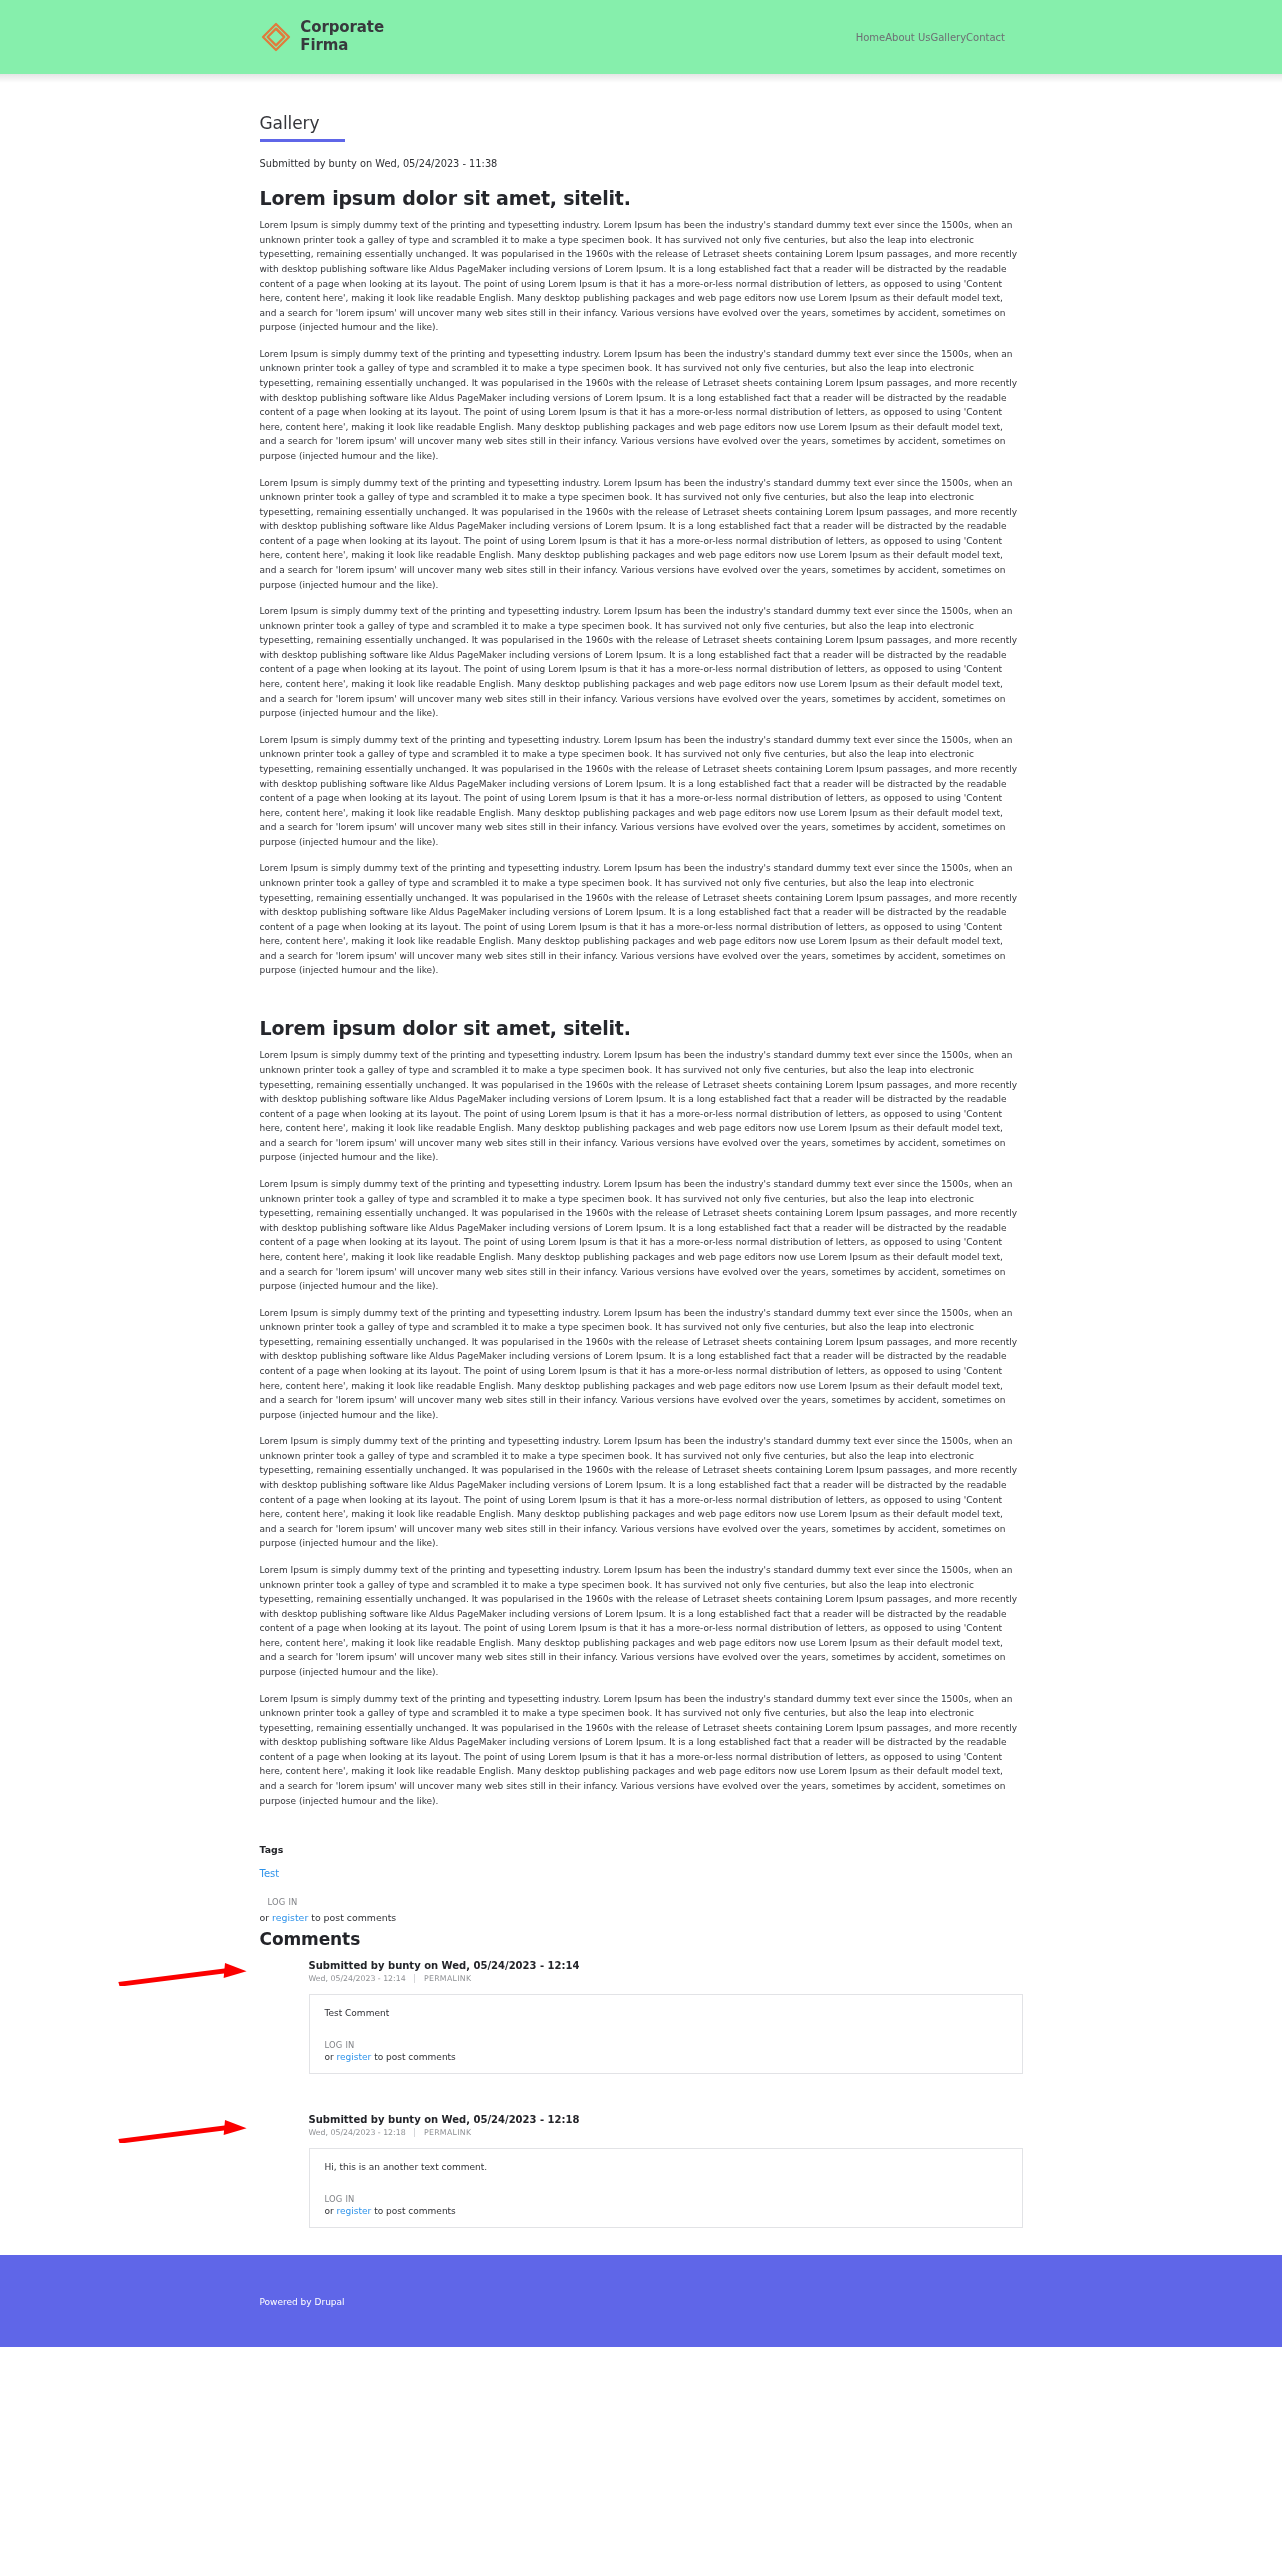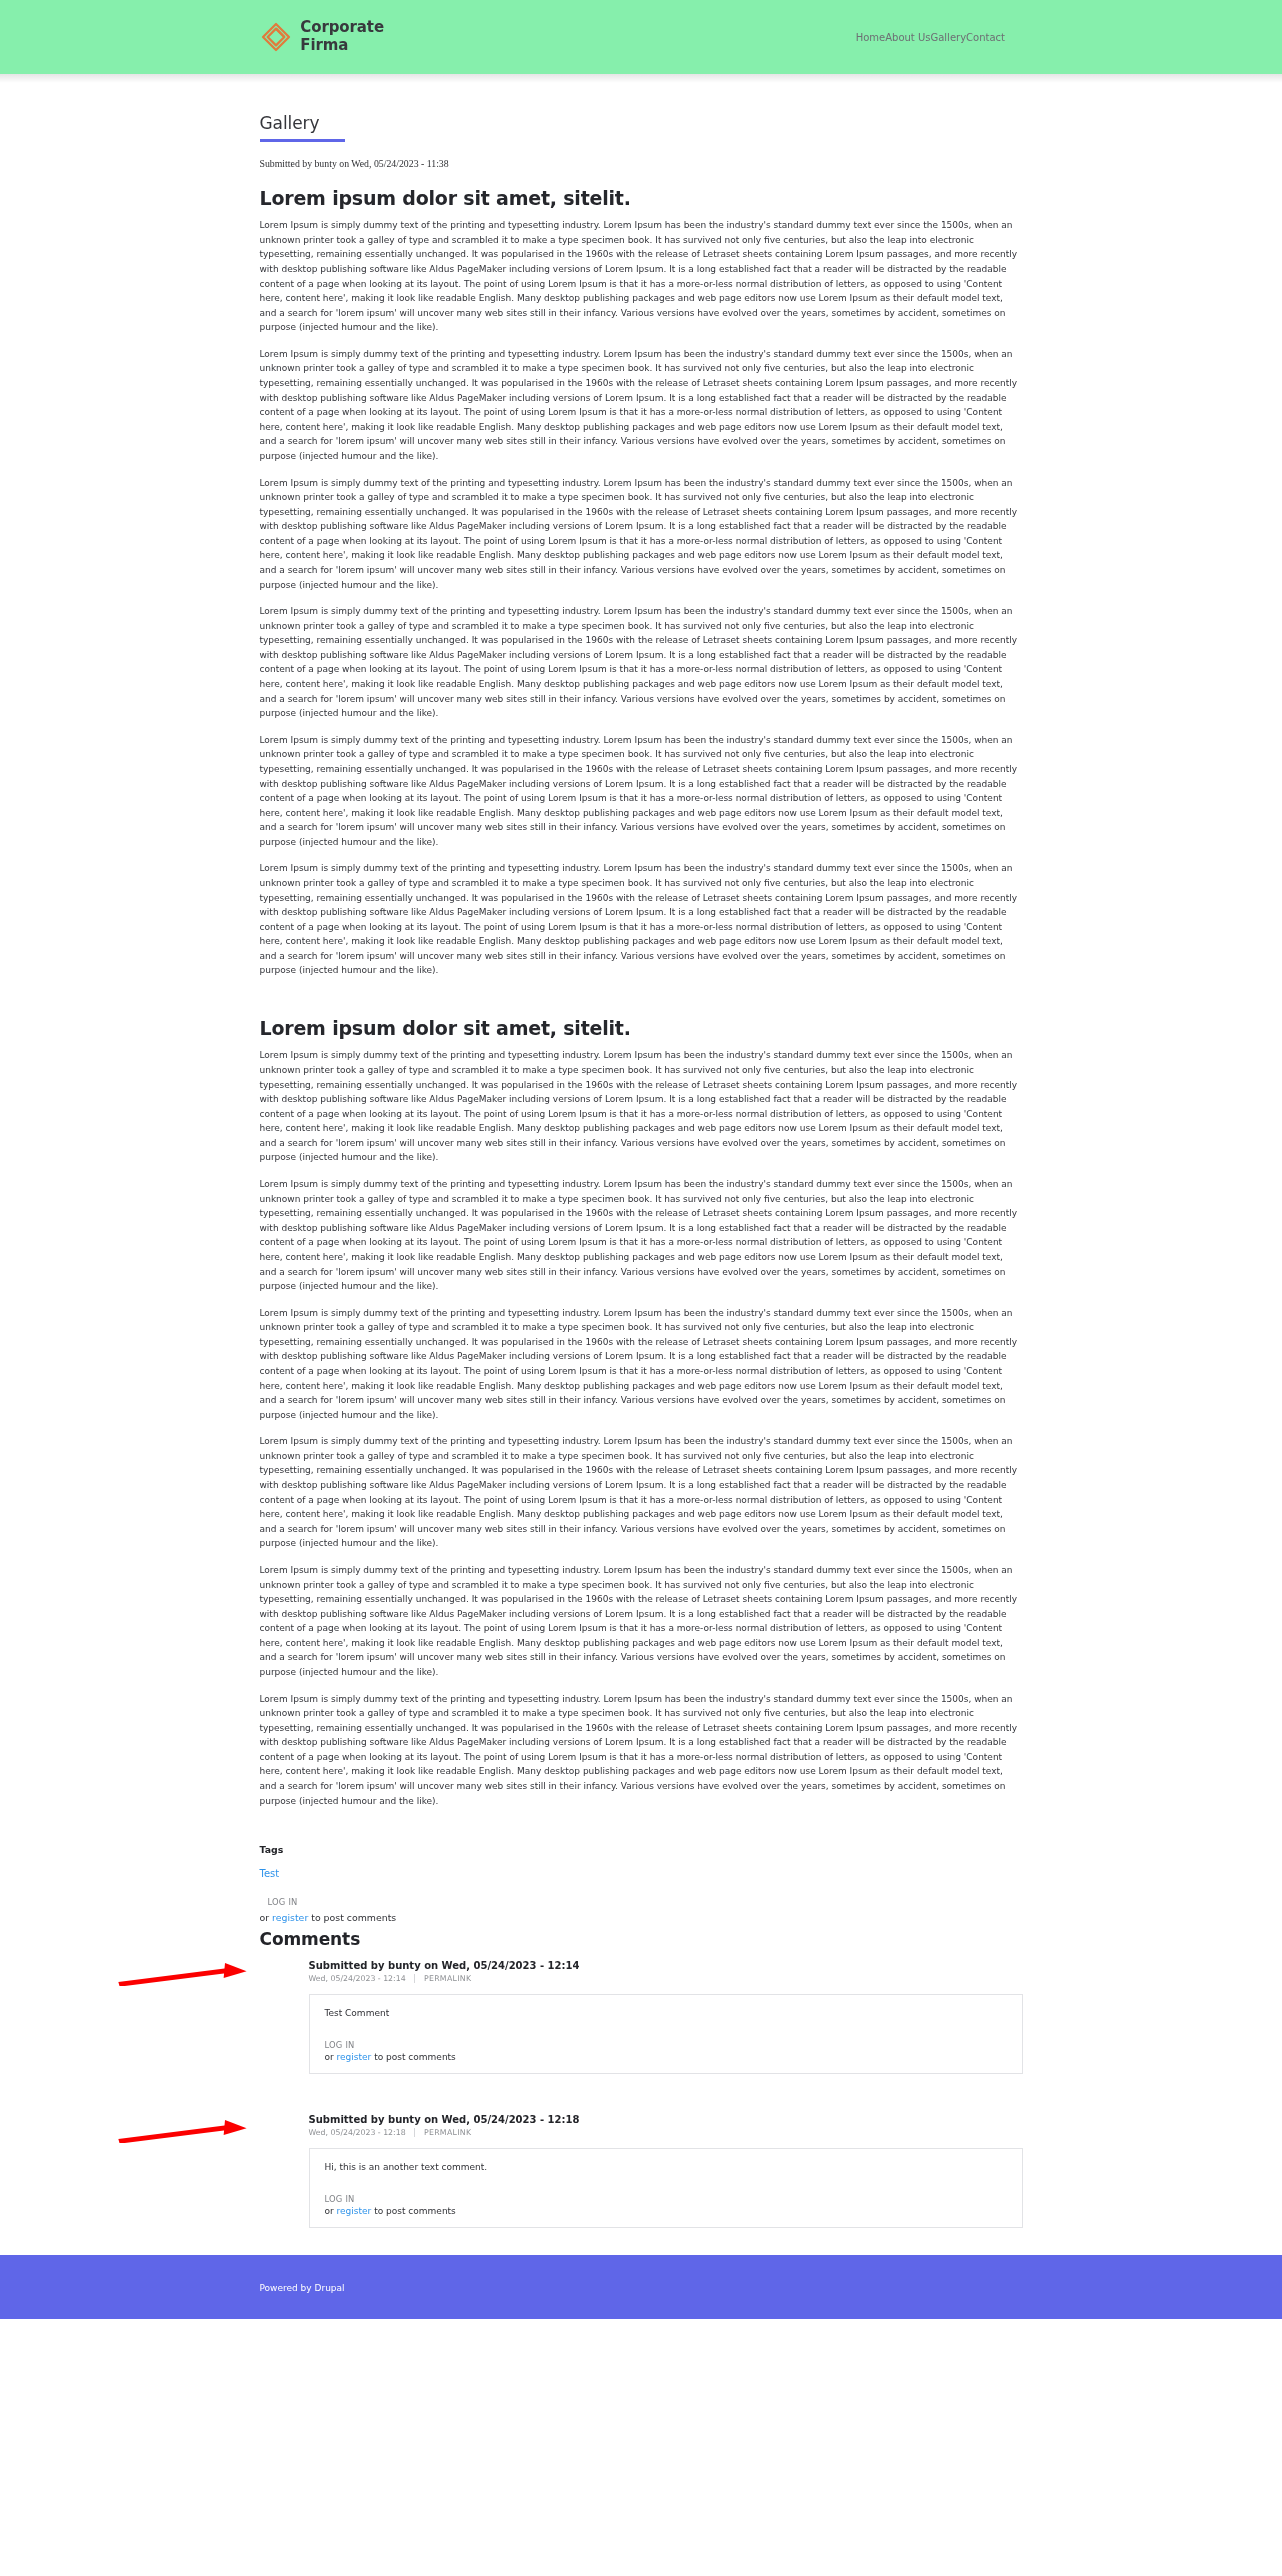--- a/index.html
+++ b/index.html
@@ -91,21 +91,20 @@
     width: 85px;
     height: 3.4px;
     background: #5f66e8;
     margin-bottom: 16px;
   }
 
   .submitted-meta {
     font-size: 9.8px;
     color: #2f3034;
     margin-bottom: 17.5px;
-    font-family: Liberation Serif, serif;
   }
 
   .section-heading {
     font-size: 19px;
     font-weight: bold;
     color: #26272c;
     margin: 0 0 9.4px 0;
     letter-spacing: -0.2px;
   }
   .section-heading.second {
@@ -226,21 +225,21 @@
     width: 135px;
     height: 23px;
     pointer-events: none;
   }
   .annot-arrow.low { top: 5.4px; }
 
   
   .site-footer {
     margin-top: 27px;
     width: 100%;
-    height: 64px;
+    height: 92px;
     background: #5f66e8;
     display: flex;
     align-items: center;
   }
   .footer-inner {
     width: 763px;
     margin: 0 auto;
   }
   .footer-link {
     font-size: 9px;

